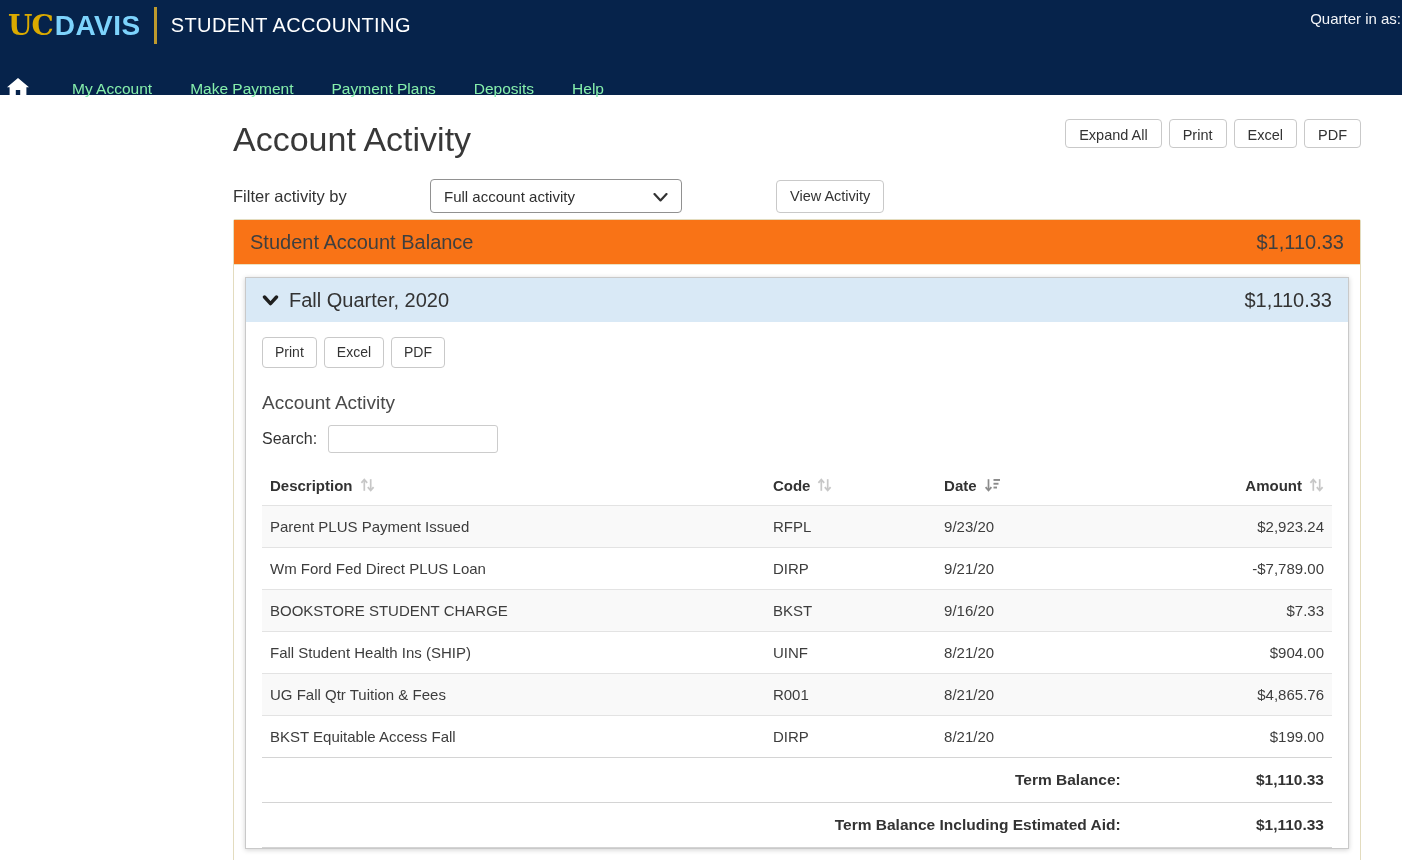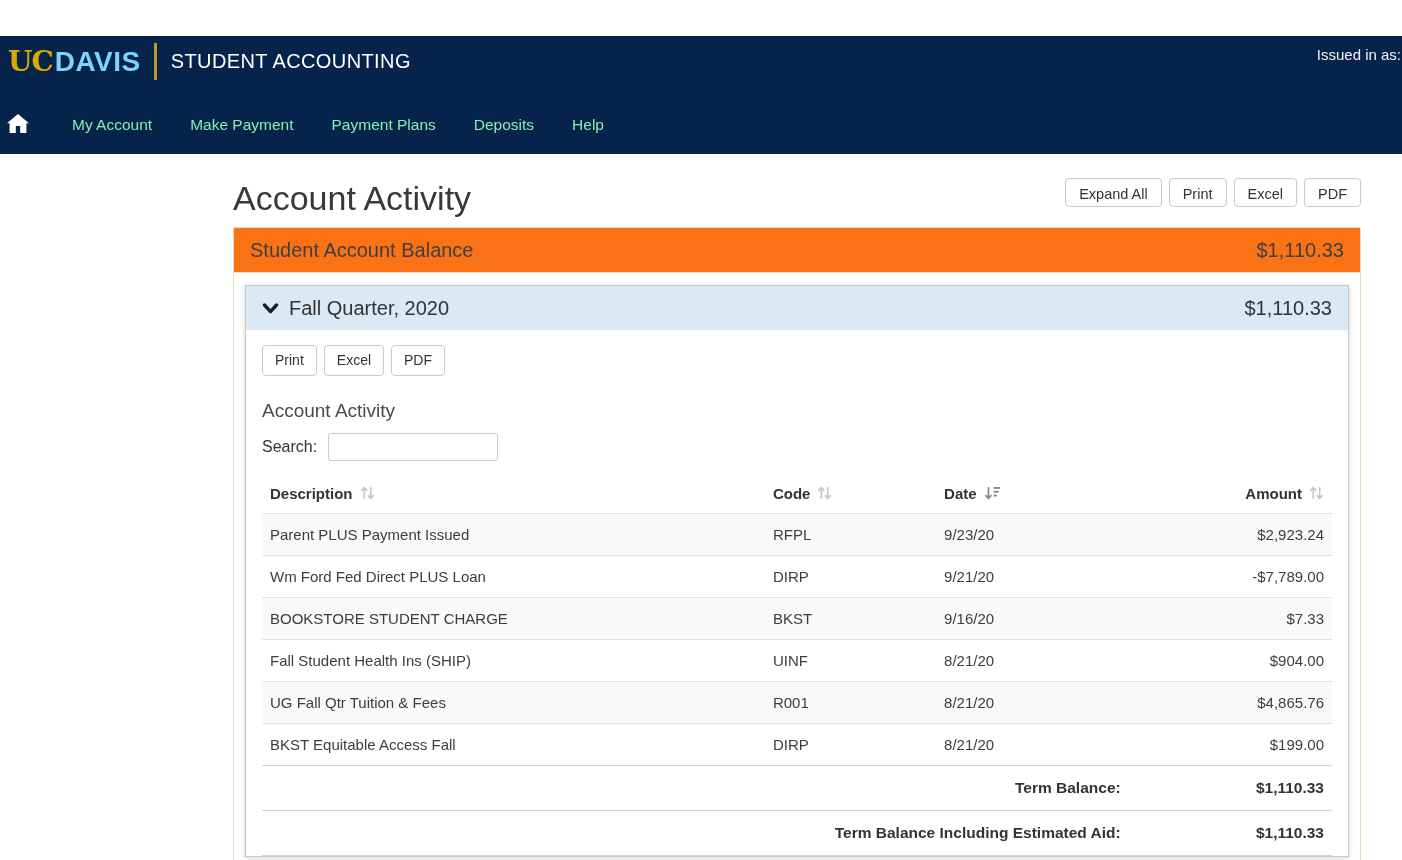--- a/index.html
+++ b/index.html
@@ -5,21 +5,21 @@
   * { box-sizing: border-box; }
   html, body { margin: 0; padding: 0; }
   body {
     width: 1402px; height: 860px; overflow: hidden;
     background: #fff;
     font-family: "Liberation Sans", sans-serif;
     color: #333;
   }
 
   
-  .masthead { background: #06234b; height: 118px; position: relative; margin-top: 36px; }
+  .masthead { background: #06234b; height: 95px; position: relative; }
   .top-row { height: 65px; position: relative; }
   .logo { position: absolute; left: 8px; top: 7px; display: flex; align-items: center; }
   .logo-uc {
     font-family: "DejaVu Serif", serif; font-weight: bold;
     color: #daaa00; font-size: 28px; letter-spacing: -1px;
   }
   .logo-davis {
     font-family: "Liberation Sans", sans-serif; font-weight: bold;
     color: #7dd3fc; font-size: 28px; margin-left: 2px; letter-spacing: 0.5px;
   }
@@ -111,21 +111,21 @@
 <body>
 
 <header class="masthead">
   <div class="top-row">
     <div class="logo">
       <span class="logo-uc">UC</span>
       <span class="logo-davis">DAVIS</span>
       <div class="gold-divider"></div>
       <span class="app-title">STUDENT ACCOUNTING</span>
     </div>
-    <div class="logged-in">Issued in as:</div>
+    <div class="logged-in">Quarter in as:</div>
   </div>
   <nav class="nav-row">
     <span class="nav-home">
       <span>
         <svg width="22" height="19" viewBox="0 0 22 19">
           <path d="M11 0 L22 9.2 L19.4 9.2 L19.4 19 L13.2 19 L13.2 12 L8.8 12 L8.8 19 L2.6 19 L2.6 9.2 L0 9.2 Z" fill="#ffffff"></path>
         </svg>
       </span>
     </span>
     <a class="nav-item">My Account</a>
@@ -141,20 +141,32 @@
   <div class="title-row">
     <h1 class="page-title">Account Activity</h1>
     <div class="toolbar">
       <button class="btn">Expand All</button>
       <button class="btn">Print</button>
       <button class="btn">Excel</button>
       <button class="btn">PDF</button>
     </div>
   </div>
 
+  <div class="filter-row">
+    <span class="filter-label">Filter activity by</span>
+    <div class="select">
+      <span>Full account activity</span>
+      <span>
+        <svg width="15" height="9" viewBox="0 0 15 9">
+          <polyline points="1.5,1 7.5,7.4 13.5,1" fill="none" stroke="#333" stroke-width="2.2" stroke-linecap="round" stroke-linejoin="round"></polyline>
+        </svg>
+      </span>
+    </div>
+    <button class="btn view-btn">View Activity</button>
+  </div>
 
   <section class="balance-panel">
     <div class="balance-header">
       <span>Student Account Balance</span>
       <span>$1,110.33</span>
     </div>
 
     <div class="balance-body">
       <section class="term-panel">
 

